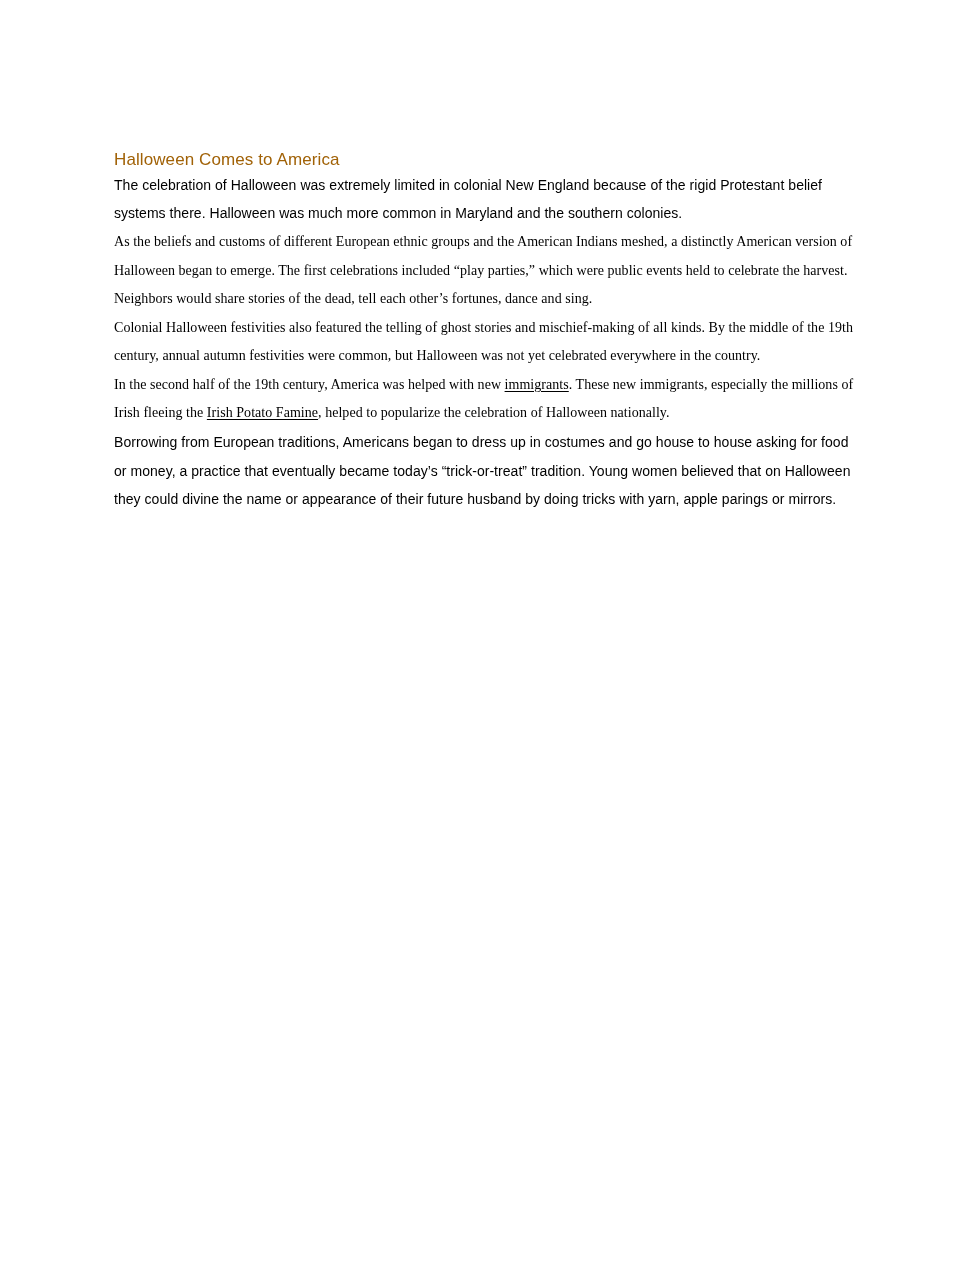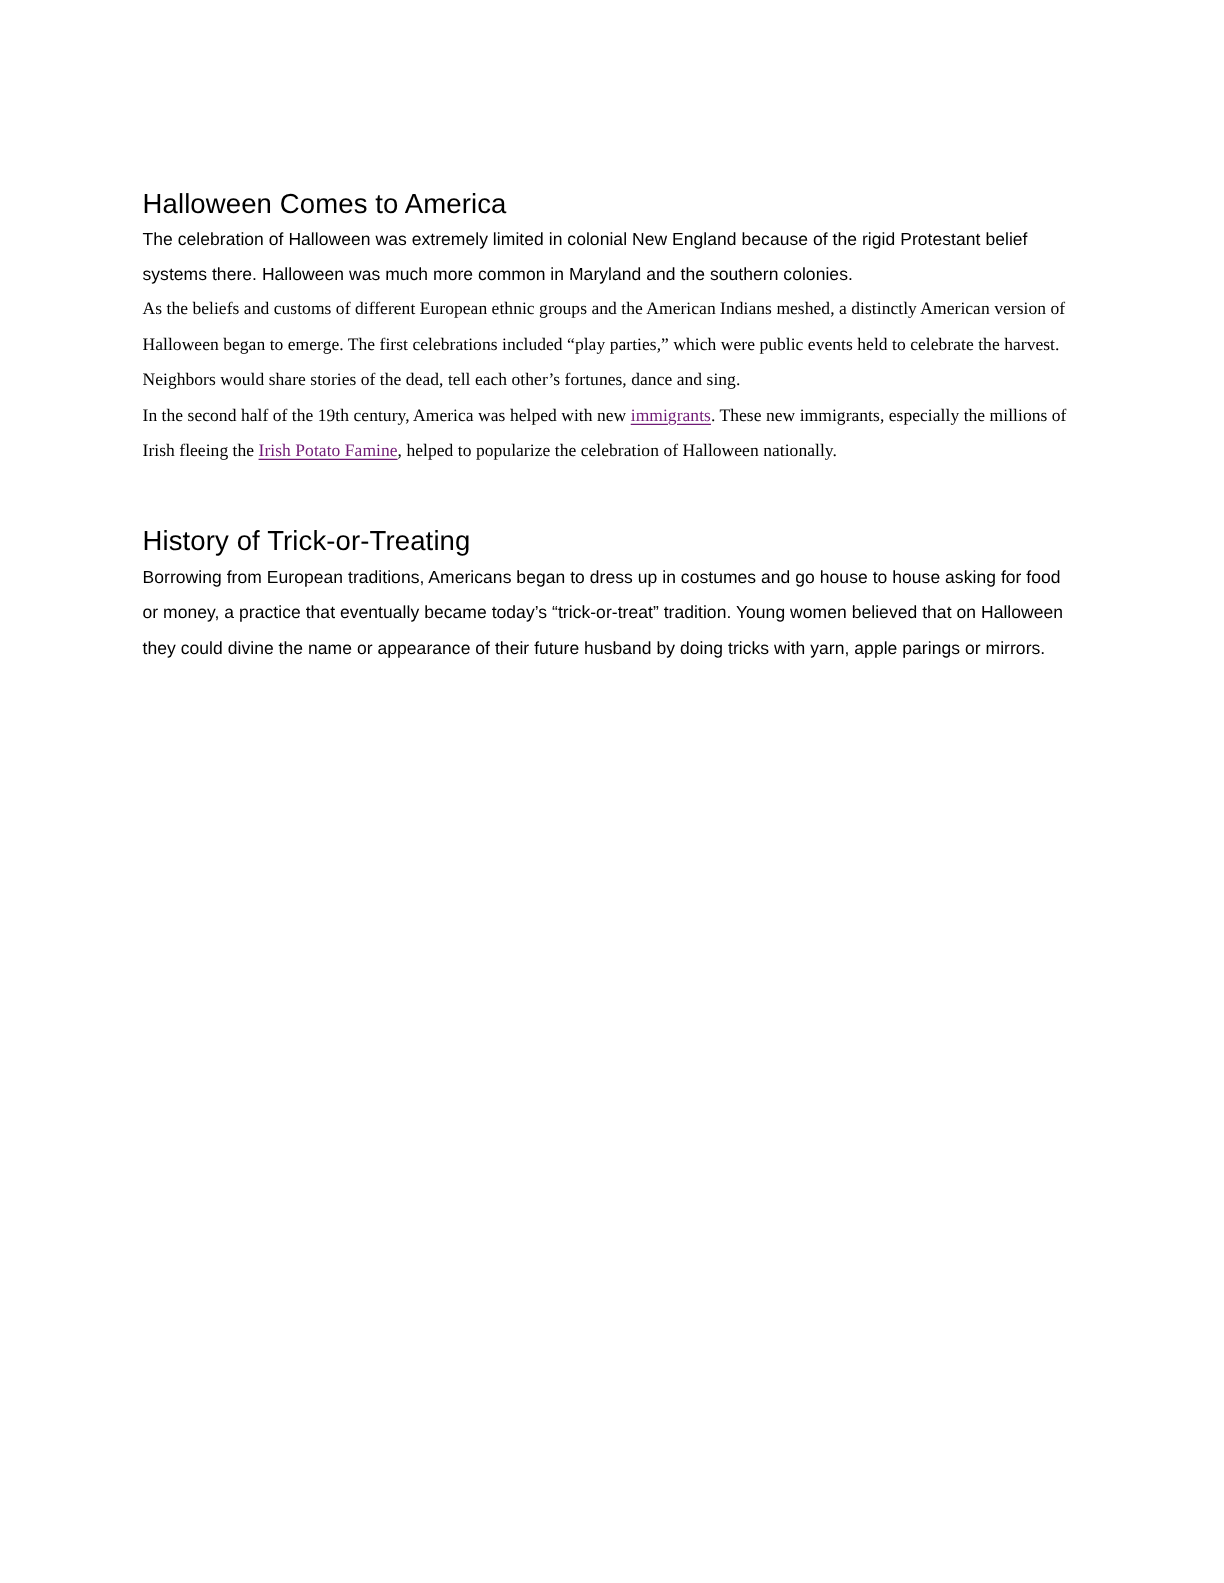--- a/index.html
+++ b/index.html
@@ -22,24 +22,24 @@
     height: 1266px;
     background: #ffffff;
     padding: 150px 119px 0 114px;
   }
 
   .doc-body {
     width: 748px;
   }
 
   h2.doc-heading {
-    font-size: 22px;
+    font-size: 17px;
     font-weight: 400;
     line-height: 1.22;
-    color: #000000;
+    color: #a16207;
     margin: 0;
     padding: 0;
     letter-spacing: 0.1px;
   }
 
   .doc-heading.first {
     margin-top: 0;
   }
 
   .doc-heading.second {
@@ -55,41 +55,41 @@
     padding: 0;
     text-align: left;
     letter-spacing: 0.04px;
   }
 
   .para-gap-after-h1 { margin-top: 46px; }
   .para-gap          { margin-top: 32px; font-family: Liberation Serif, serif; }
   .para-gap-after-h2 { margin-top: 44px; }
 
   a.doc-link {
-    color: #701a75;
+    color: #000000;
     text-decoration: underline;
     text-decoration-thickness: 1px;
     text-underline-offset: 2px;
     cursor: pointer;
   }
 </style>
 </head>
 <body>
 
 <div class="page">
   <div class="doc-body">
 
     <h2 class="doc-heading first">Halloween Comes to America</h2>
 
     <p class="doc-para para-gap-after-h1">The celebration of Halloween was extremely limited in colonial New England because of the rigid Protestant belief systems there. Halloween was much more common in Maryland and the southern colonies.</p>
 
     <p class="doc-para para-gap">As the beliefs and customs of different European ethnic groups and the American Indians meshed, a distinctly American version of Halloween began to emerge. The first celebrations included “play parties,” which were public events held to celebrate the harvest. Neighbors would share stories of the dead, tell each other’s fortunes, dance and sing.</p>
 
+    <p class="doc-para para-gap">Colonial Halloween festivities also featured the telling of ghost stories and mischief-making of all kinds. By the middle of the 19th century, annual autumn festivities were common, but Halloween was not yet celebrated everywhere in the country.</p>
 
     <p class="doc-para para-gap"><span>In the second half of the 19th century, America was helped with new </span><a class="doc-link">immigrants</a><span>. These new immigrants, especially the millions of Irish fleeing the </span><a class="doc-link">Irish Potato Famine</a><span>, helped to popularize the celebration of Halloween nationally.</span></p>
 
-    <h2 class="doc-heading second">History of Trick-or-Treating</h2>
 
     <p class="doc-para para-gap-after-h2">Borrowing from European traditions, Americans began to dress up in costumes and go house to house asking for food or money, a practice that eventually became today’s “trick-or-treat” tradition. Young women believed that on Halloween they could divine the name or appearance of their future husband by doing tricks with yarn, apple parings or mirrors.</p>
 
 
   </div>
 </div>
 
 </body></html>

